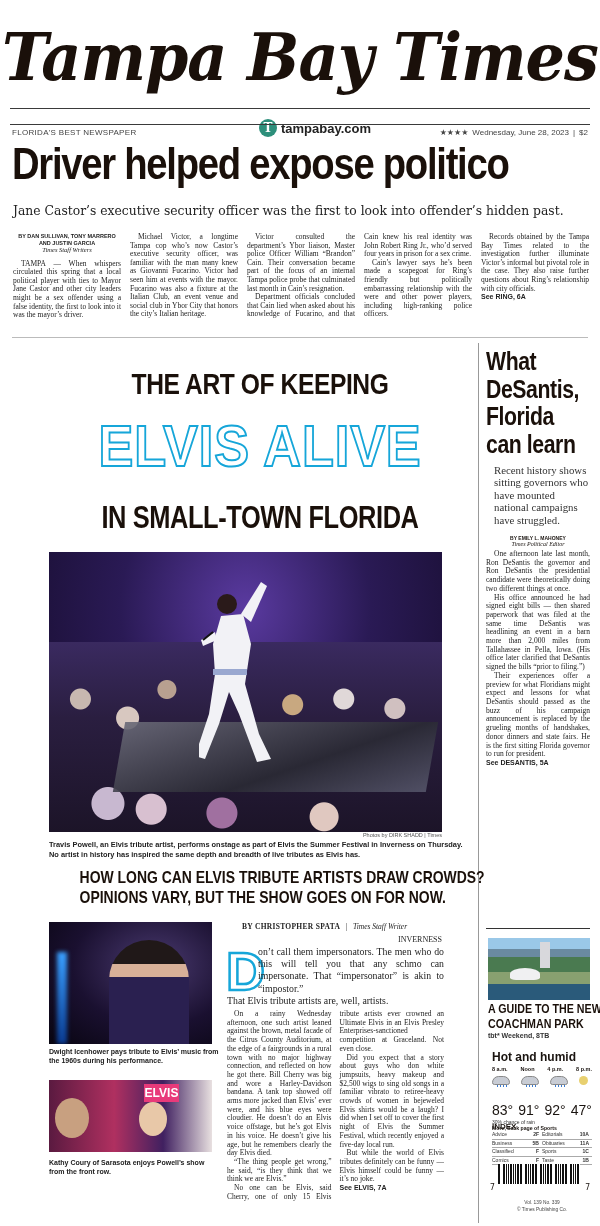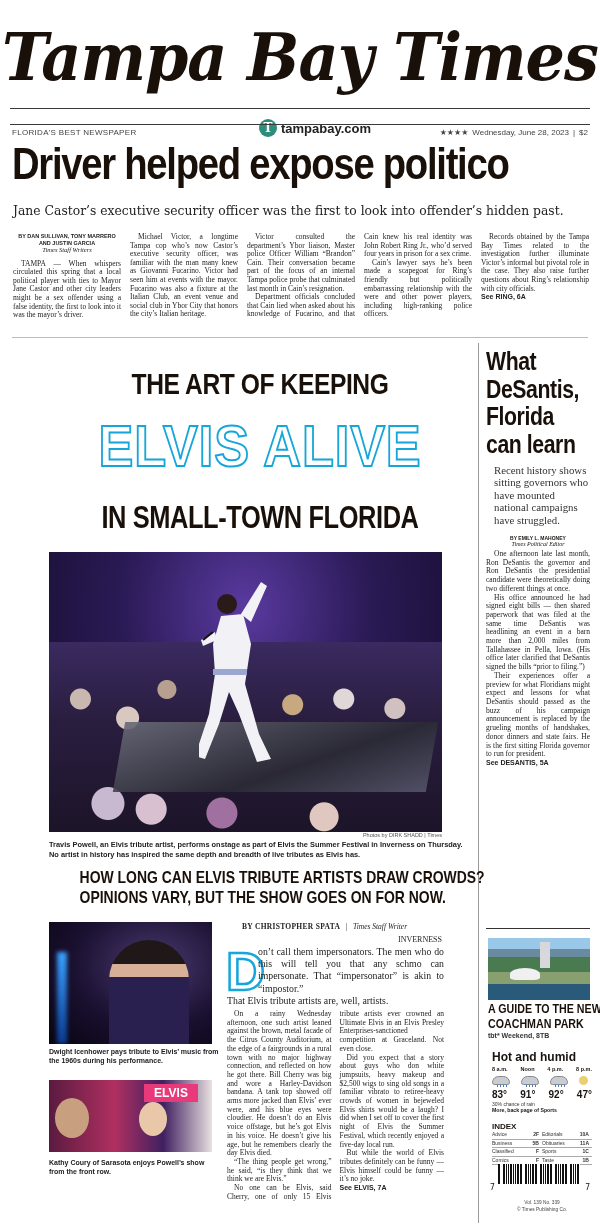--- a/index.html
+++ b/index.html
@@ -55,21 +55,21 @@
   .deck { position: absolute; left: 40px; top: 868px; width: 440px; text-align: center; font-family: "Liberation Sans", sans-serif; font-weight: bold; font-size: 17px; line-height: 20px; transform: scaleX(0.82); color: #1a100a; white-space: nowrap; }
 
   .photo2 { position: absolute; left: 49px; top: 922px; width: 163px; height: 122px; overflow: hidden; background: radial-gradient(ellipse at 65% 35%, #4a3a70 0%, #1a1030 55%, #080510 100%); }
   .photo2 .fig { position: absolute; left: 60px; top: 18px; width: 80px; height: 110px; border-radius: 40px 40px 0 0; background: linear-gradient(180deg, #201818 0 22%, #d8b098 22% 34%, #2a2050 34%); }
   .photo2 .beam { position: absolute; left: 8px; top: 30px; width: 10px; height: 92px; background: linear-gradient(180deg, #3aa0ff, #0a3a90); filter: blur(2px); }
   .cap2 { position: absolute; left: 49px; top: 1047px; width: 170px; font-family: "Liberation Sans", sans-serif; font-weight: bold; font-size: 7px; line-height: 9px; color: #222; }
 
   .photo3 { position: absolute; left: 49px; top: 1080px; width: 163px; height: 72px; overflow: hidden; background: linear-gradient(90deg, #5a1a40 0%, #b03060 40%, #402060 70%, #e8e0e0 100%); }
   .photo3 .h1 { position: absolute; left: 6px; top: 18px; width: 34px; height: 40px; border-radius: 50%; background: #c8a080; }
   .photo3 .h2 { position: absolute; left: 90px; top: 22px; width: 28px; height: 34px; border-radius: 50%; background: #e8c8a8; }
-  .photo3 .sign { position: absolute; left: 95px; top: 4px; width: 54px; height: 18px; background: #e83a7a; color: #fff; font-family: "Liberation Sans", sans-serif; font-weight: bold; font-size: 12px; line-height: 18px; text-align: center; }
+  .photo3 .sign { position: absolute; left: 95px; top: 4px; width: 35px; height: 18px; background: #e83a7a; color: #fff; font-family: "Liberation Sans", sans-serif; font-weight: bold; font-size: 12px; line-height: 18px; text-align: center; }
   .cap3 { position: absolute; left: 49px; top: 1158px; width: 170px; font-family: "Liberation Sans", sans-serif; font-weight: bold; font-size: 7px; line-height: 9px; color: #222; }
 
   .byline2 { position: absolute; left: 242px; top: 922px; font-family: "Liberation Serif", serif; font-size: 7.5px; color: #222; white-space: nowrap; }
   .byline2 .n { font-weight: bold; letter-spacing: 0.3px; }
   .byline2 .r { font-style: italic; margin-top: 32px; }
   .dateline { position: absolute; left: 380px; top: 935px; width: 62px; text-align: right; font-family: "Liberation Serif", serif; font-size: 8px; color: #222; }
   .dropcap { position: absolute; left: 226px; top: 948px; width: 30px; height: 46px; font-family: "Liberation Sans", sans-serif; font-weight: bold; font-size: 54px; line-height: 46px; color: #fff; -webkit-text-stroke: 2.5px #16a6d9; }
   .intro { position: absolute; left: 258px; top: 946px; width: 186px; font-family: "Liberation Serif", serif; font-size: 9.8px; line-height: 12.2px; text-align: justify; color: #222; }
   .intro2 { position: absolute; left: 227px; top: 995px; width: 217px; font-family: "Liberation Serif", serif; font-size: 9.8px; line-height: 12.2px; color: #222; }
   .body2 { position: absolute; left: 227px; top: 1010px; width: 217px; column-count: 2; column-gap: 8px; font-family: "Liberation Serif", serif; font-size: 7.5px; line-height: 8.7px; text-align: justify; color: #222; height: 206px; }
@@ -90,21 +90,21 @@
   .promo-hed { position: absolute; left: 488px; top: 1002px; width: 110px; font-family: "Liberation Sans", sans-serif; font-weight: bold; font-size: 13px; line-height: 14.5px; transform: scaleX(0.82); transform-origin: left; white-space: nowrap; color: #1a100a; }
   .promo-ref { position: absolute; left: 488px; top: 1032px; font-family: "Liberation Sans", sans-serif; font-weight: bold; font-size: 7px; color: #333; }
 
   .weather { position: absolute; left: 492px; top: 1050px; width: 100px; }
   .w-title { font-family: "Liberation Sans", sans-serif; font-weight: bold; font-size: 12px; }
   .w-row { display: flex; justify-content: space-between; font-family: "Liberation Sans", sans-serif; font-size: 5.5px; font-weight: bold; margin-top: 2px; }
   .w-icons { display: flex; justify-content: space-between; margin-top: 2px; height: 12px; align-items: center; }
   .cloud { width: 18px; height: 9px; border-radius: 8px 8px 3px 3px; background: #c8ccd4; border: 0.5px solid #888; position: relative; }
   .cloud::after { content: ""; position: absolute; left: 4px; bottom: -3px; width: 10px; height: 2px; background: repeating-linear-gradient(90deg, #3a7ad0 0 1.5px, transparent 1.5px 3px); }
   .sun { width: 9px; height: 9px; border-radius: 50%; background: #e8d070; margin-right: 4px; }
-  .w-temps { display: flex; justify-content: space-between; font-family: "Liberation Sans", sans-serif; font-weight: bold; font-size: 10px; margin-top: 3px; }
+  .w-temps { display: flex; justify-content: space-between; font-family: "Liberation Sans", sans-serif; font-weight: normal; font-size: 14px; margin-top: 16px; }
   .w-note { font-family: "Liberation Sans", sans-serif; font-size: 5px; color: #333; margin-top: 1px; }
   .w-more { font-family: "Liberation Sans", sans-serif; font-weight: bold; font-size: 5.2px; }
 
   .index { position: absolute; left: 492px; top: 1122px; width: 100px; }
   .idx-title { font-family: "Liberation Sans", sans-serif; font-weight: bold; font-size: 8px; }
   .idx-grid { display: grid; grid-template-columns: 1fr 14px 1fr 14px; font-family: "Liberation Sans", sans-serif; font-size: 5px; color: #333; }
   .idx-grid span { border-bottom: 0.5px solid #aaa; line-height: 7.5px; }
   .idx-grid .pg { font-weight: bold; text-align: right; padding-right: 3px; }
 
   .barcode { position: absolute; left: 498px; top: 1164px; width: 82px; height: 20px; background: repeating-linear-gradient(90deg, #111 0 1.5px, #fff 1.5px 2.5px, #111 2.5px 3px, #fff 3px 4.5px, #111 4.5px 6.5px, #fff 6.5px 7.5px); }

